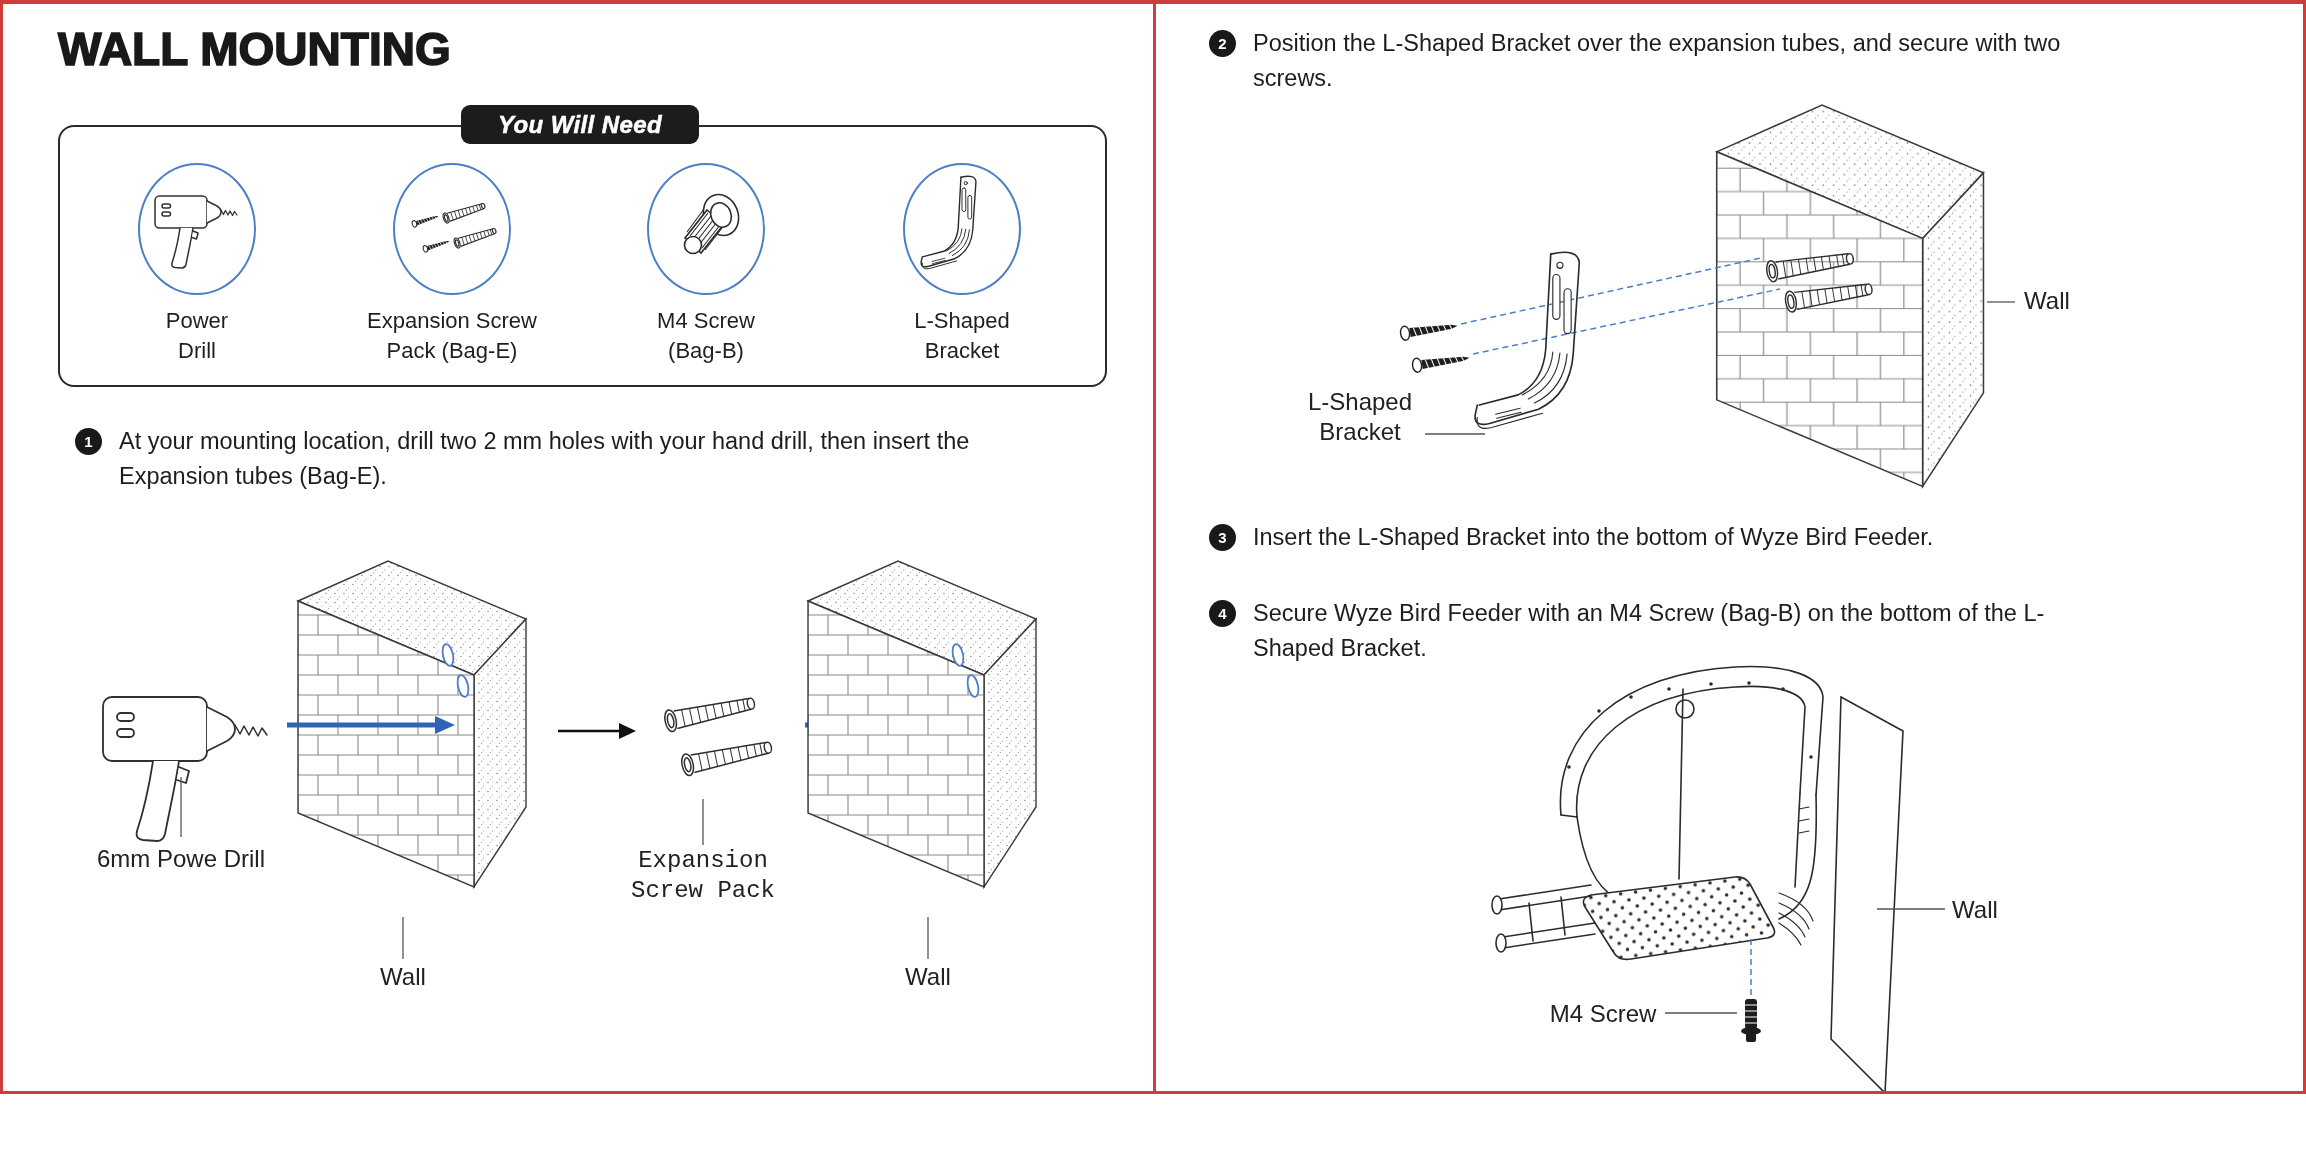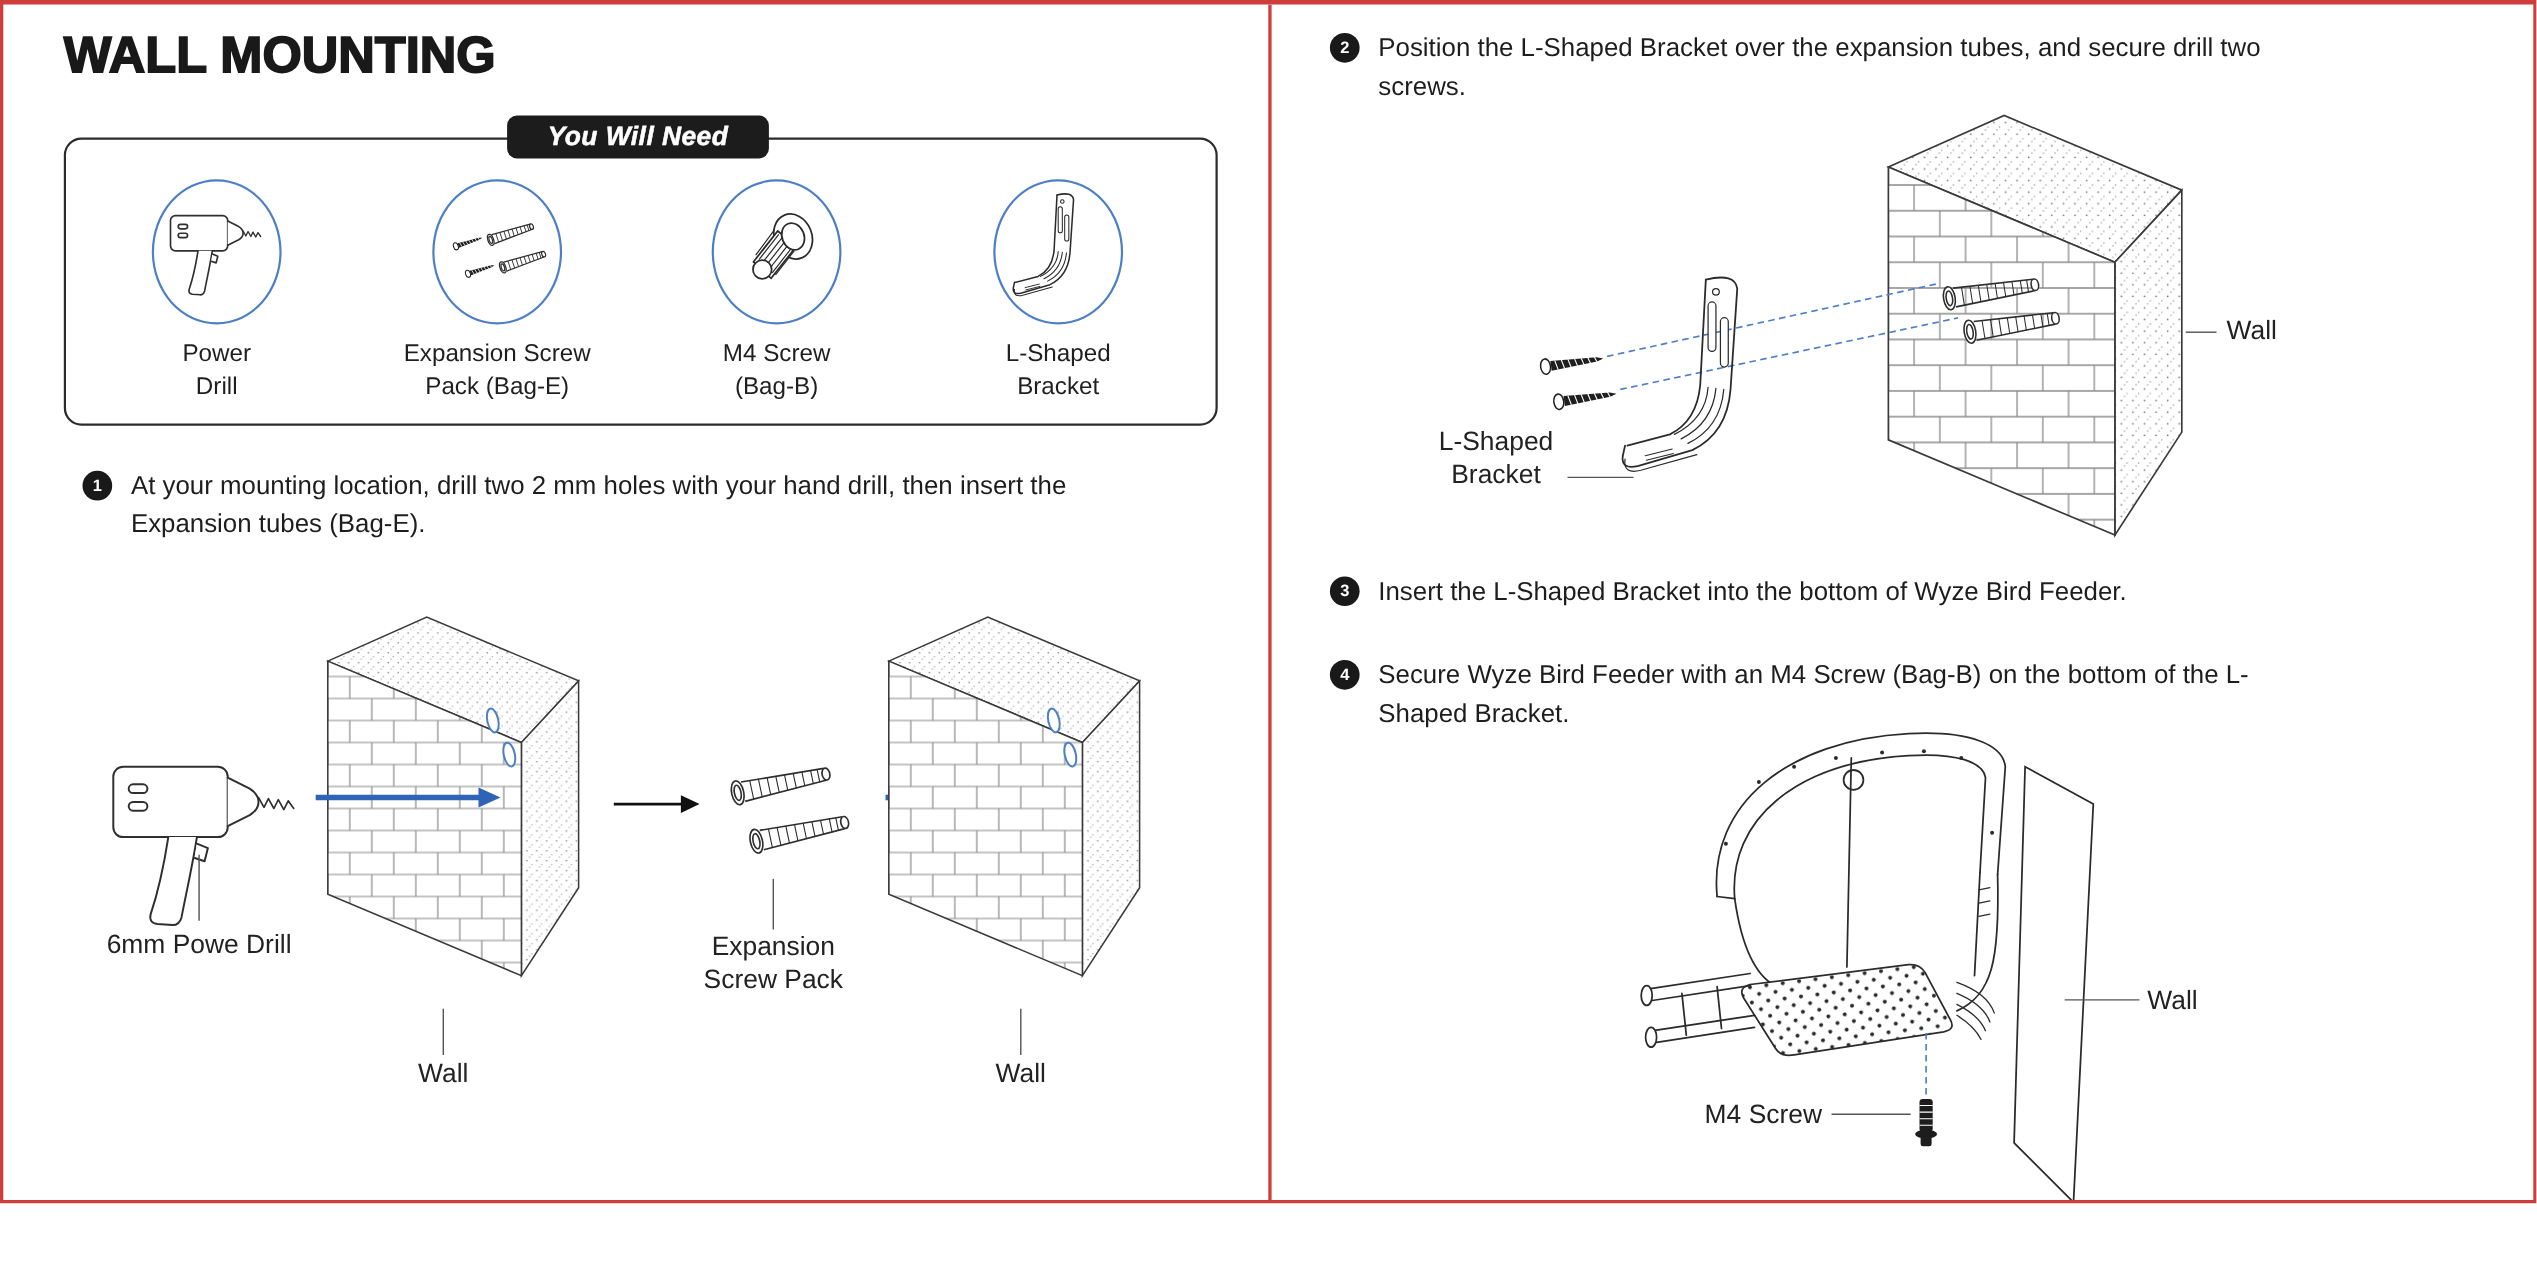--- a/index.html
+++ b/index.html
@@ -216,34 +216,34 @@
       <g stroke="#555" stroke-width="1.3">
         <line x1="118" y1="228" x2="118" y2="288"></line>
         <line x1="340" y1="368" x2="340" y2="410"></line>
         <line x1="640" y1="250" x2="640" y2="296"></line>
         <line x1="865" y1="368" x2="865" y2="410"></line>
       </g>
     </svg>
 
     <div class="fig-label" style="left:58px;top:840px;width:240px;">6mm Powe Drill</div>
     <div class="fig-label" style="left:350px;top:958px;width:100px;">Wall</div>
-    <div class="fig-label" style="left:615px;top:842px;width:170px;">
+    <div class="fig-label" style="left:615px;top:842px;width:170px;font-family:Liberation Mono, monospace;">
       <div>Expansion</div>
       <div>Screw Pack</div>
     </div>
     <div class="fig-label" style="left:875px;top:958px;width:100px;">Wall</div>
 
     <div class="pagenum" style="left:475px;top:1090px;">13</div>
   </section>
 
   <section>
 
     <div class="step" style="left:1206px;top:22px;">
       <div class="step-dot">2</div>
-      <div class="step-text" style="width:845px;">Position the L-Shaped Bracket over the expansion tubes, and secure drill two screws.</div>
+      <div class="step-text" style="width:845px;">Position the L-Shaped Bracket over the expansion tubes, and secure with two screws.</div>
     </div>
 
     <svg class="abs" style="left:1250px;top:92px;" width="860" height="424" viewBox="0 0 860 424">
       <defs>
         <pattern id="brick2" width="40" height="40" patternUnits="userSpaceOnUse">
           <rect width="40" height="40" fill="#fff"></rect>
           <path d="M0,0 H40 M0,20 H40 M0,40 H40" stroke="#8a8a8a" stroke-width="1" fill="none"></path>
           <path d="M10,0 V20 M30,20 V40" stroke="#8a8a8a" stroke-width="1" fill="none"></path>
         </pattern>
         <pattern id="dots2" width="9" height="9" patternUnits="userSpaceOnUse">

